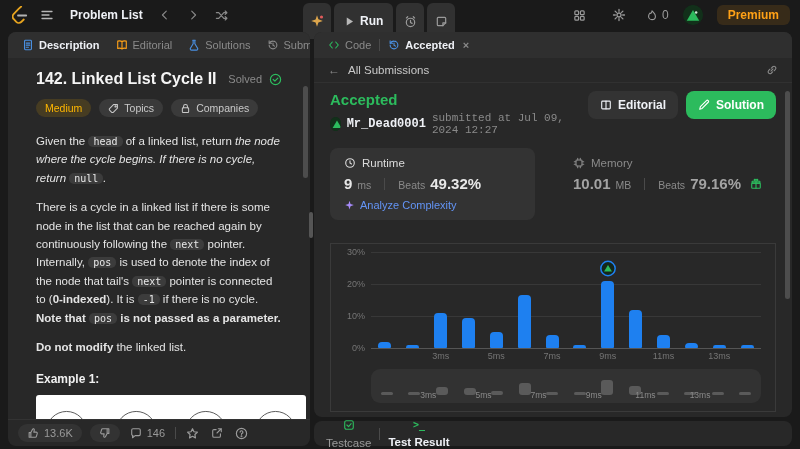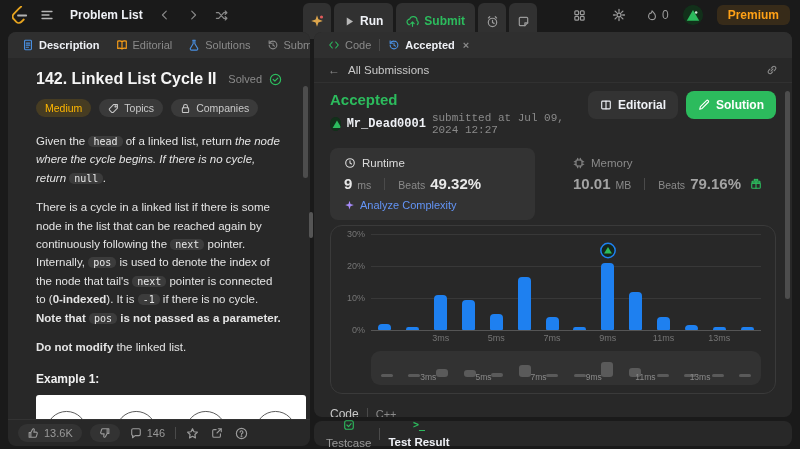--- a/index.html
+++ b/index.html
@@ -77,21 +77,21 @@
   .card.selected .card-top { color:#dcdcdc; }
   .card.plain .card-top { color:#8a8a8a; }
   .card-val { display:flex; align-items:baseline; gap:5px; margin-top:6px; }
   .bigval { font-size:15px; font-weight:700; }
   .unit { font-size:10.5px; color:#8a8a8a; }
   .beats-lab { font-size:10.5px; color:#8a8a8a; margin-left:8px; }
   .vbar { width:1px; height:12px; background:#4a4a4a; align-self:center; margin-left:8px; }
   .gray-big { color:#a3a3a3; }
   .analyze { display:flex; align-items:center; gap:5px; margin-top:7px; font-size:11px; color:#6394f5; cursor:pointer; }
 
-  .dist-card { margin-top:5px; border:1px solid #3a3a3a; border-radius:12px; padding:8px 14px 8px 10px; }
+  .dist-card { margin-top:23px; border:1px solid #3a3a3a; border-radius:0; padding:8px 14px 8px 10px; }
   .chart-wrap { display:flex; }
   .y-axis { width:30px; position:relative; height:96px; flex:0 0 auto; }
   .y-axis span { position:absolute; right:6px; transform:translateY(-50%); font-size:9px; color:#757575; }
   .plot { position:relative; flex:1; height:96px; display:flex; align-items:flex-end; }
   .gridline { position:absolute; left:0; right:0; height:1px; background:#383838; }
   .gridline.base { background:#555; }
   .slot { flex:1; display:flex; align-items:flex-end; justify-content:center; height:100%; position:relative; z-index:1; cursor:pointer; }
   .bar { width:13px; background:#1e80f0; border-radius:4px 4px 1px 1px; }
   .marker { position:absolute; left:50%; transform:translateX(-50%); }
   .xlabels { display:flex; margin-left:30px; height:13px; }
@@ -154,27 +154,20 @@
       <svg width="14" height="14" viewBox="0 0 14 14">
           <path d="M7 1.2l1.4 4L12.8 7l-4.4 1.4L7 12.8 5.6 8.4 1.2 7l4.4-1.6z" fill="#dca54c"></path>
           <circle cx="11.5" cy="3" r="1.6" fill="#e05b5b"></circle>
         </svg>
     </div>
     <div class="pillbtn">
       <svg width="11" height="11" viewBox="0 0 14 14">
           <path d="M3.5 2v10l8-5z" fill="#b7b7b7"></path>
         </svg>
       <span class="run-label">Run</span>
-    </div>
-    <div class="pillbtn">
-      <svg class="ic" width="13" height="13" viewBox="0 0 14 14" style="color:#2cbb5d">
-          <path d="M4.2 10.5a3 3 0 01-.2-6A4 4 0 0111.8 6a2.6 2.6 0 01.4 4.3"></path>
-          <path d="M7 12.2V7.6M5.2 9.3L7 7.5l1.8 1.8"></path>
-        </svg>
-      <span class="submit-label">Submit</span>
     </div>
     <div class="pillbtn square">
       <svg class="ic" width="13" height="13" viewBox="0 0 14 14" style="color:#9a9a9a">
           <circle cx="7" cy="8" r="4.5"></circle>
           <path d="M7 5.8V8l1.7 1M2.6 3.2L4 1.9M11.4 3.2L10 1.9"></path>
         </svg>
     </div>
     <div class="pillbtn square">
       <svg class="ic" width="13" height="13" viewBox="0 0 14 14" style="color:#9a9a9a">
           <path d="M2.5 3.5a1 1 0 011-1h7a1 1 0 011 1v5l-3 3h-5a1 1 0 01-1-1z"></path>

